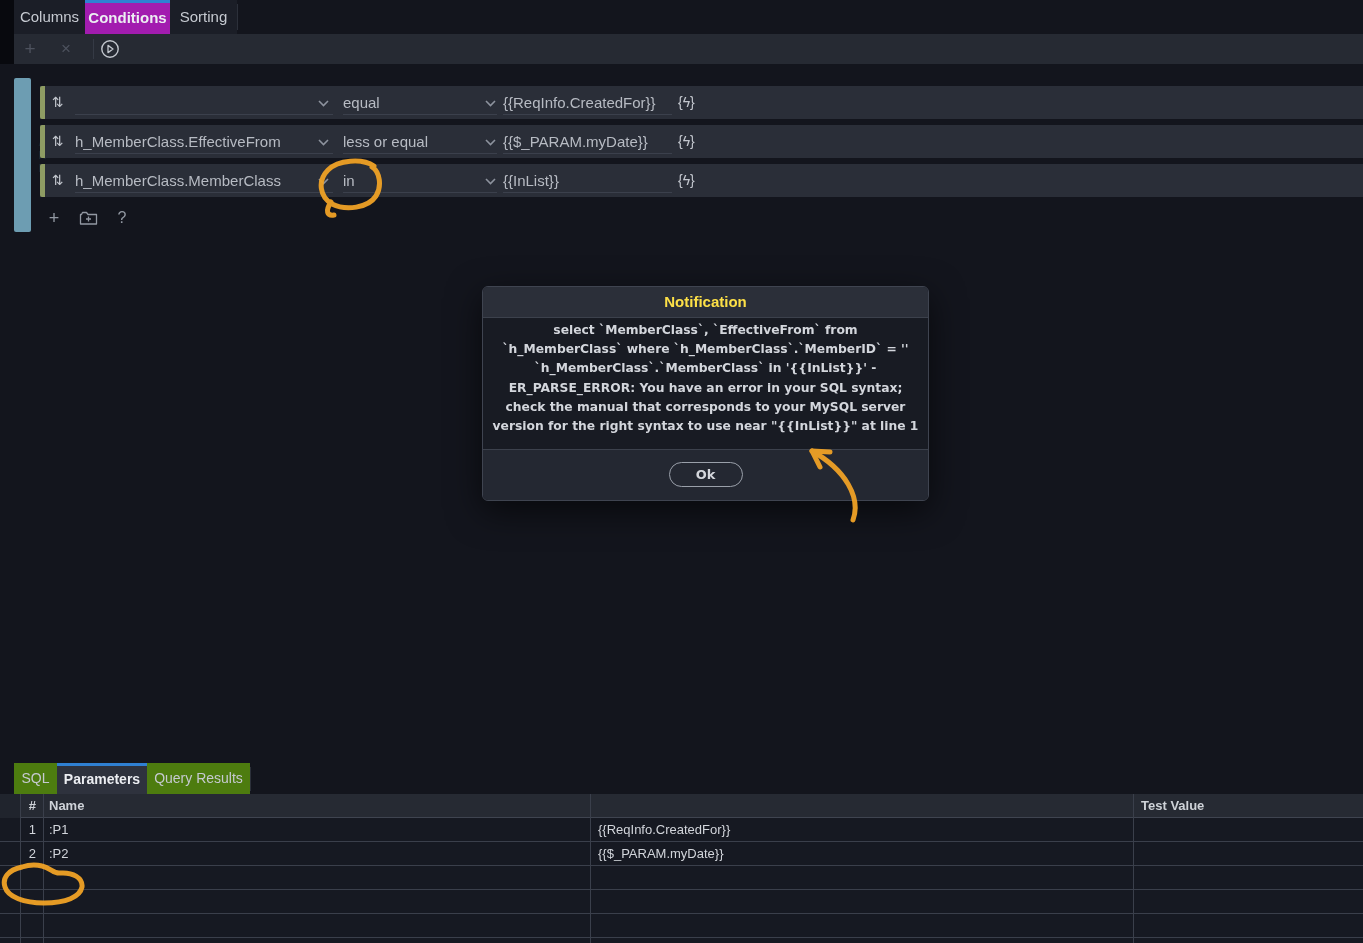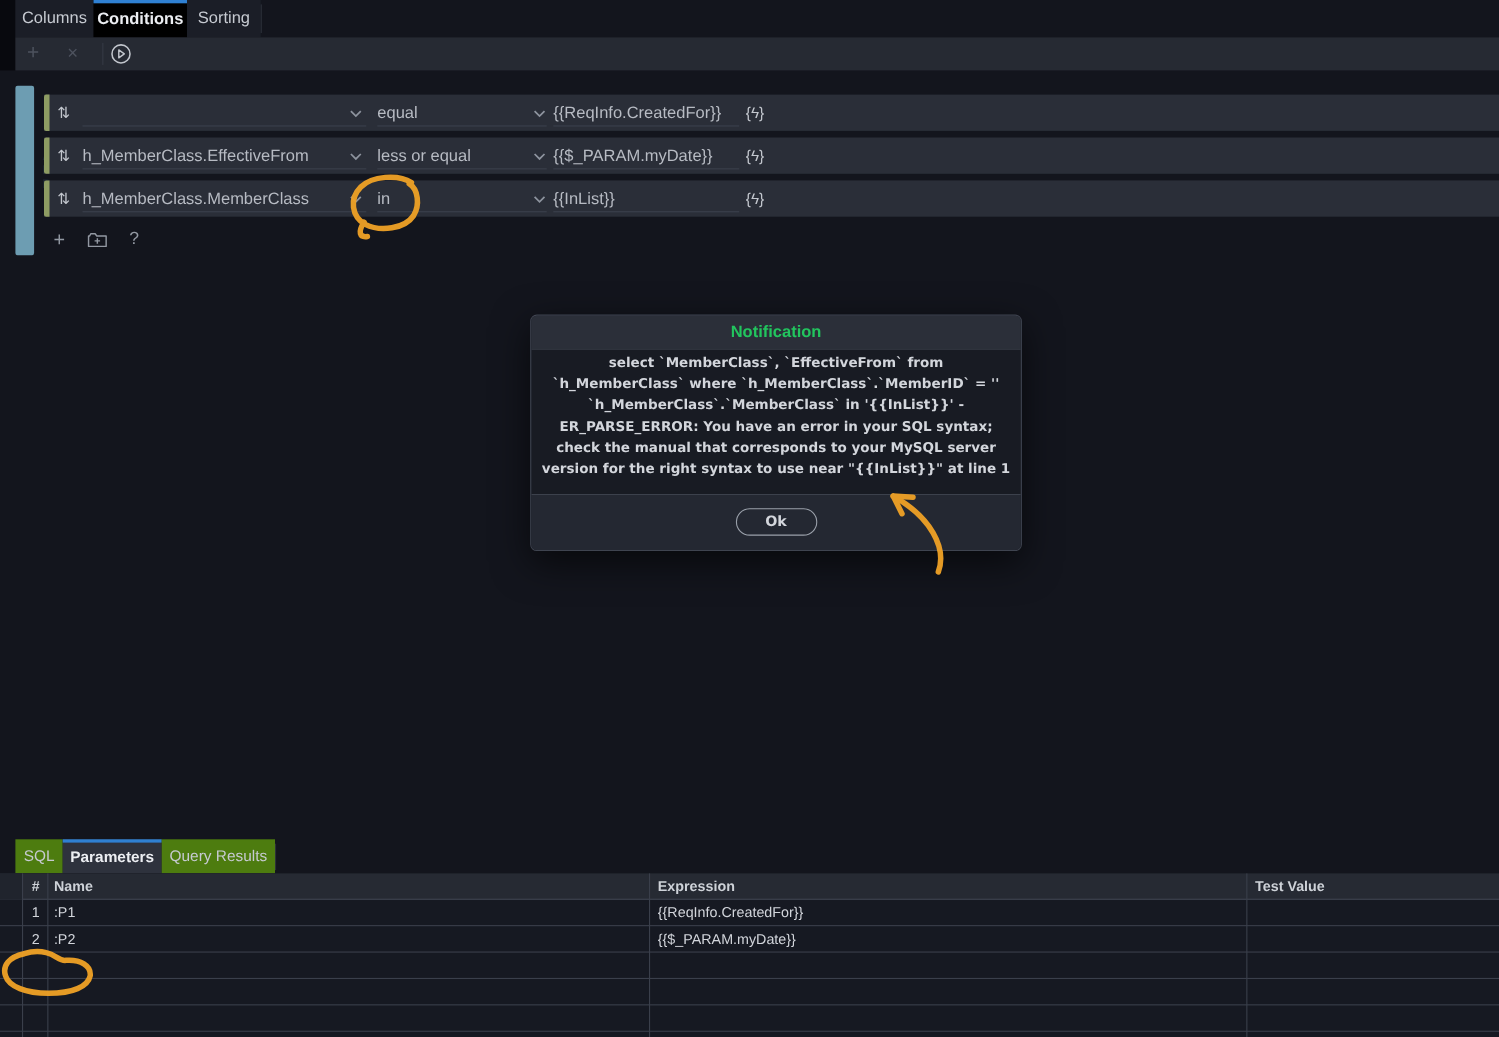--- a/index.html
+++ b/index.html
@@ -2,21 +2,21 @@
 <html style="--accent-blue: #2F80D2; --annotation-orange: #F0A226; --stripe-green: #8E9C63; --and-bar-blue: #6D9DB2;"><head>
 <meta charset="utf-8">
 <style>
   html,body{margin:0;padding:0;background:#0e1016;}
   .stage{position:relative;width:1363px;height:943px;overflow:hidden;background:#13151d;
          font-family:"Liberation Sans","DejaVu Sans",sans-serif;color:#c9ccd3;}
   
   .corner-black{position:absolute;left:0;top:0;width:14px;height:64px;background:#08090e;}
   .tab{position:absolute;top:0;height:34px;line-height:34px;text-align:center;font-size:15px;
        background:#1b1e27;color:#c6cad1;box-sizing:border-box;cursor:default;}
-  .tab.active{background:#000000;color:#eceef2;font-weight:bold;
+  .tab.active{background:#a21caf;color:#eceef2;font-weight:bold;
        border-top:3px solid var(--accent-blue,#2f80d2);line-height:30px;}
   .tab-div{position:absolute;width:1px;background:#2c303a;}
   
   .toolbar{position:absolute;left:14px;top:34px;right:0;height:30px;background:#262a33;}
   .tb-btn{position:absolute;top:0;height:30px;display:flex;align-items:center;justify-content:center;}
   .tb-dim{color:#4d525e;font-size:19px;}
   .tb-sep{position:absolute;left:79px;top:5px;width:1px;height:20px;background:#353a45;}
   
   .and-bar{position:absolute;left:14px;top:78px;width:17px;height:154px;background:var(--and-bar-blue,#6d9db2);
            border-radius:2px;display:flex;align-items:center;justify-content:center;}
@@ -30,21 +30,21 @@
   .underline{position:absolute;bottom:4px;height:1px;background:#3b404c;}
   .chev{position:absolute;top:14px;}
   .expr-ic{position:absolute;left:638px;top:0;height:33px;line-height:33px;font-size:14px;color:#c3c7ce;}
   
   .row-actions{position:absolute;left:42px;top:206px;display:flex;gap:10px;}
   .ra-btn{width:24px;height:24px;display:flex;align-items:center;justify-content:center;color:#9298a2;font-size:18px;}
   
   .dialog{position:absolute;left:482px;top:286px;width:447px;height:215px;background:#181b23;
           border:1px solid #3f4450;border-radius:6px;box-shadow:0 10px 34px rgba(0,0,0,.6);box-sizing:border-box;}
   .dlg-head{position:absolute;left:0;right:0;top:0;height:30px;background:#2b2f39;border-bottom:1px solid #3c414c;
-            border-radius:5px 5px 0 0;text-align:center;line-height:30px;font-size:15px;font-weight:bold;color:#22c55e;}
+            border-radius:5px 5px 0 0;text-align:center;line-height:30px;font-size:15px;font-weight:bold;color:#fde047;}
   .dlg-body{position:absolute;left:0;right:0;top:31px;bottom:51px;padding-top:3px;
             font-family:"DejaVu Sans",sans-serif;font-size:12.3px;font-weight:600;color:#d3d6dc;}
   .dlg-line{text-align:center;line-height:19.2px;white-space:nowrap;}
   .dlg-foot{position:absolute;left:0;right:0;bottom:0;height:50px;background:#242832;border-top:1px solid #3c414c;
             border-radius:0 0 5px 5px;}
   .ok-btn{position:absolute;left:50%;top:12px;transform:translateX(-50%);width:74px;height:25px;border-radius:13px;
           border:1px solid #9aa0aa;background:transparent;color:#d3d6dc;font-size:13px;
           font-family:"DejaVu Sans",sans-serif;font-weight:600;line-height:23px;text-align:center;box-sizing:border-box;}
   
   .btab{position:absolute;top:763px;height:31px;line-height:31px;text-align:center;font-size:14px;
@@ -192,21 +192,20 @@
   <div class="btab" style="left:14px;width:43px;">SQL</div>
   <div class="btab active" style="left:57px;width:90px;">Parameters</div>
   <div class="btab" style="left:147px;width:103px;">Query Results</div>
   <div class="tab-div" style="left:250px;top:767px;height:24px;"></div>
 
   <div class="ptable">
     <div class="pt-head">
       <div class="pt-gutter"></div>
       <div class="cell hcell c-num">#</div>
       <div class="cell hcell c-name">Name</div>
-      <div class="cell hcell c-expr">Expression</div>
       <div class="cell hcell c-test">Test Value</div>
     </div>
 
     <div class="pt-row" style="top:24px;">
       <div class="cell c-num">1</div>
       <div class="cell c-name">:P1</div>
       <div class="cell c-expr">{{ReqInfo.CreatedFor}}</div>
       <div class="cell c-test"></div>
     </div>
     <div class="pt-row" style="top:48px;">

